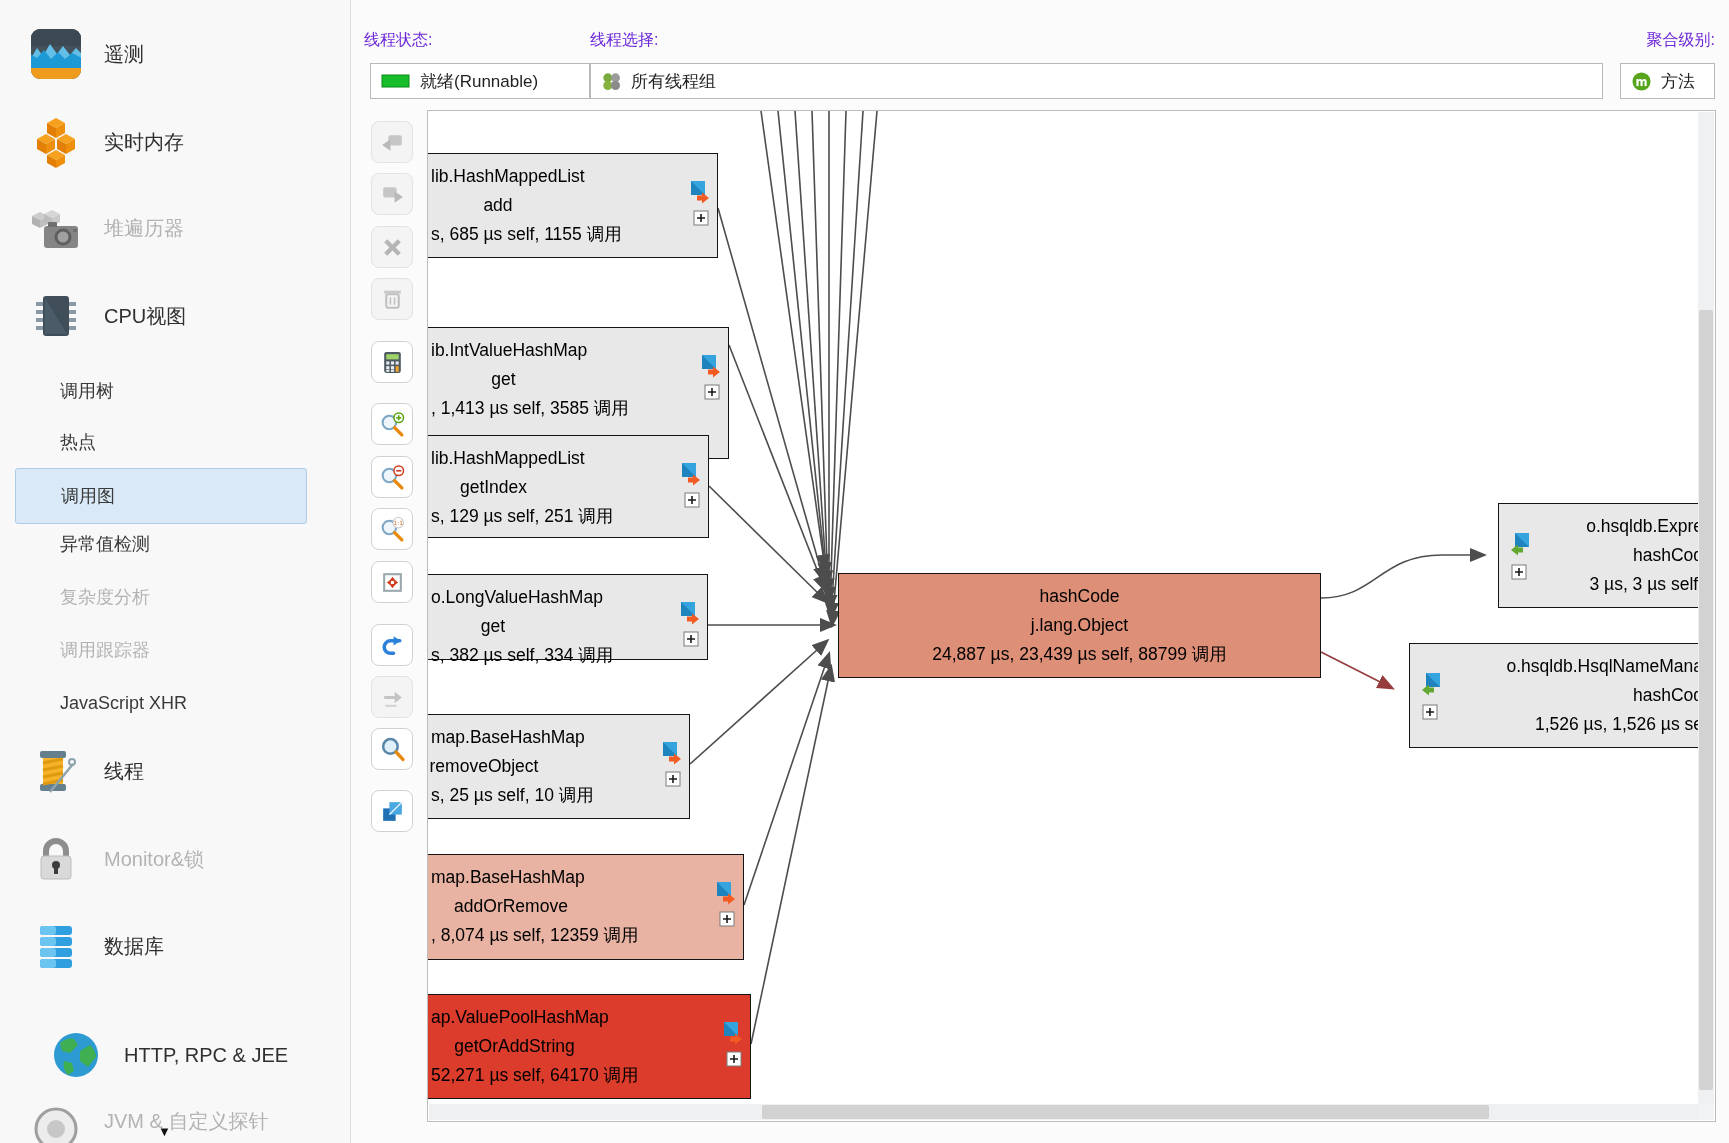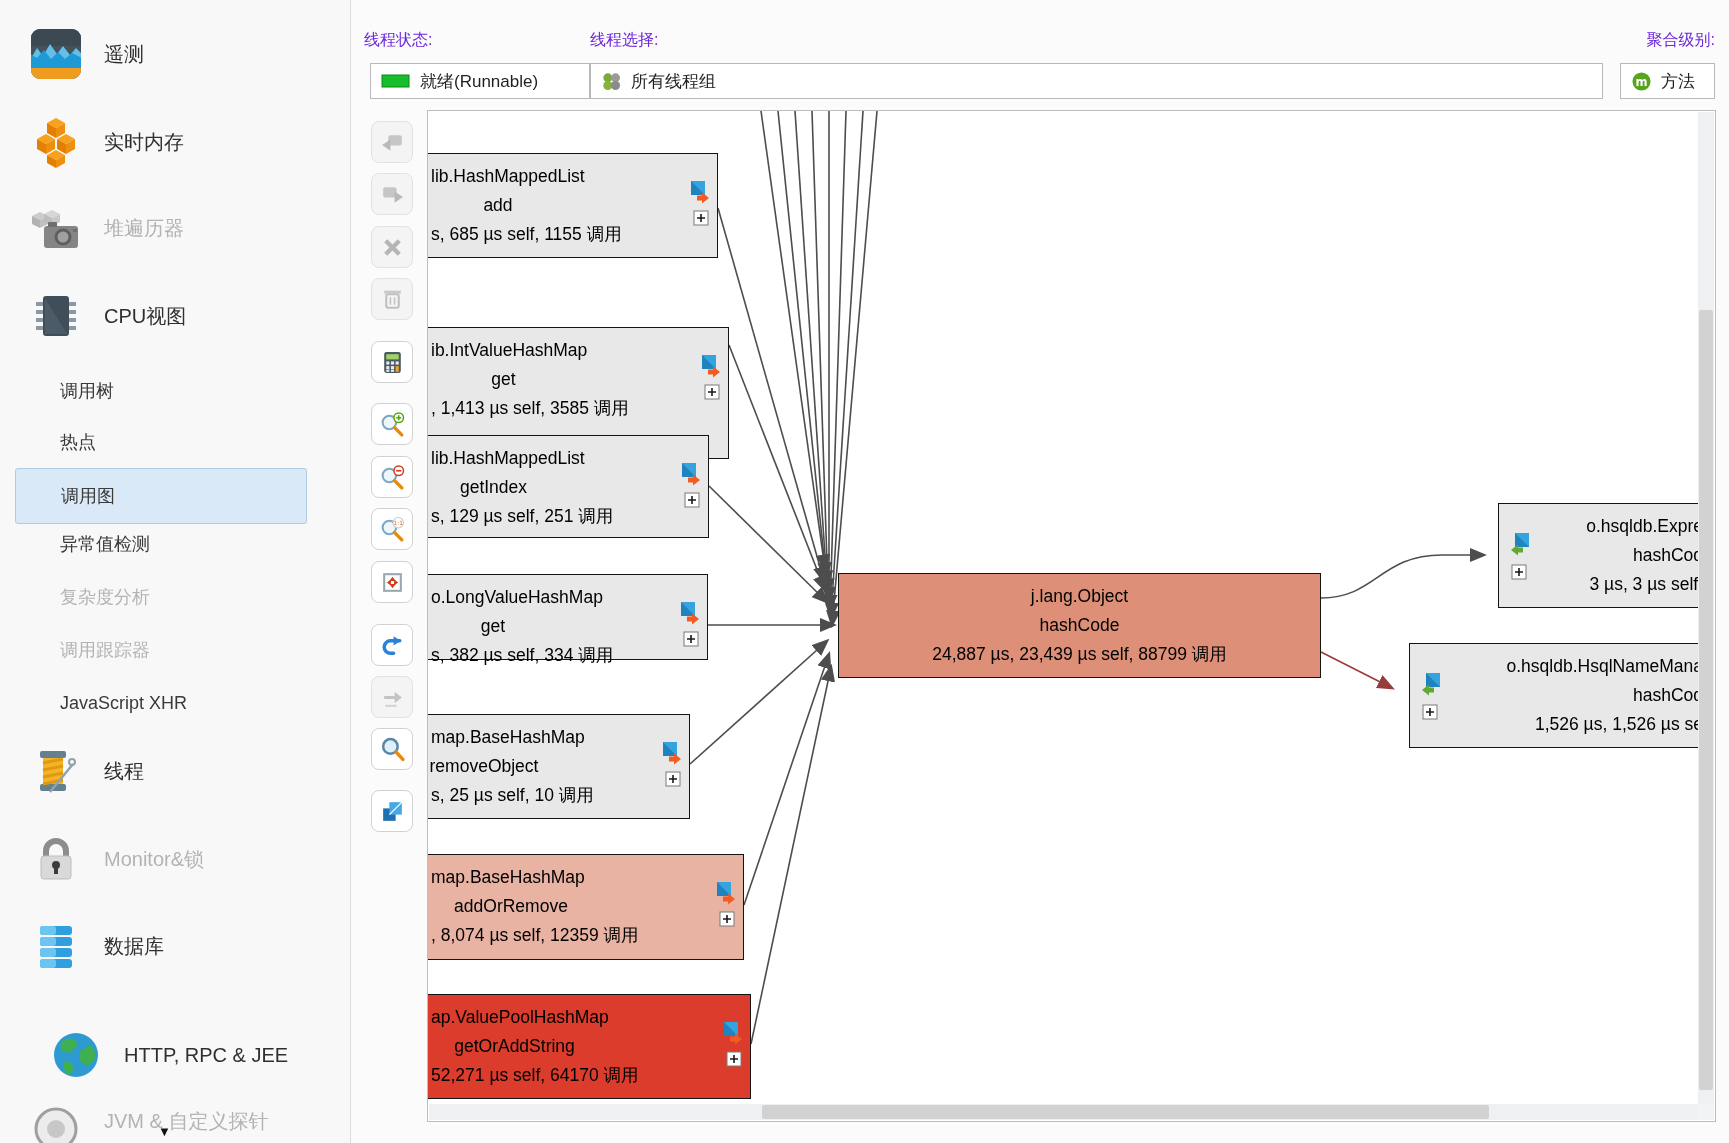--- a/index.html
+++ b/index.html
@@ -542,22 +542,22 @@
             </svg>
           </span>
           <span class="nplus" style="right: 8px; top: 56px;">
             <svg viewBox="0 0 16 16">
               <rect x="1" y="1" width="14" height="14" fill="#ffffff" stroke="#7a7a7a"></rect>
               <path d="M8 4 V12 M4 8 H12" stroke="#1a1a1a" stroke-width="1.6"></path>
             </svg>
           </span>
         </div>
         <div class="node center centered" style="left: 410px; top: 462px; width: 483px; height: 105px;">
+          <div class="l l2">hashCode</div>
           <div class="l l1">j.lang.Object</div>
-          <div class="l l2">hashCode</div>
           <div class="l l3">24,887 µs, 23,439 µs self, 88799 调用</div>
         </div>
         <div class="node gray clipR" style="left: 1070px; top: 392px; width: 216px; height: 105px;">
           <div class="l l1">o.hsqldb.Expre</div>
           <div class="l l2">hashCod</div>
           <div class="l l3">3 µs, 3 µs self,</div>
           <span class="nico" style="left: 8px; top: 28px;">
             <svg viewBox="0 0 24 24">
               <path d="M8 1 h14 v14 h-14Z" fill="#35a3dd"></path>
               <path d="M8 1 l14 14 h-14Z" fill="#1f83bd"></path>

